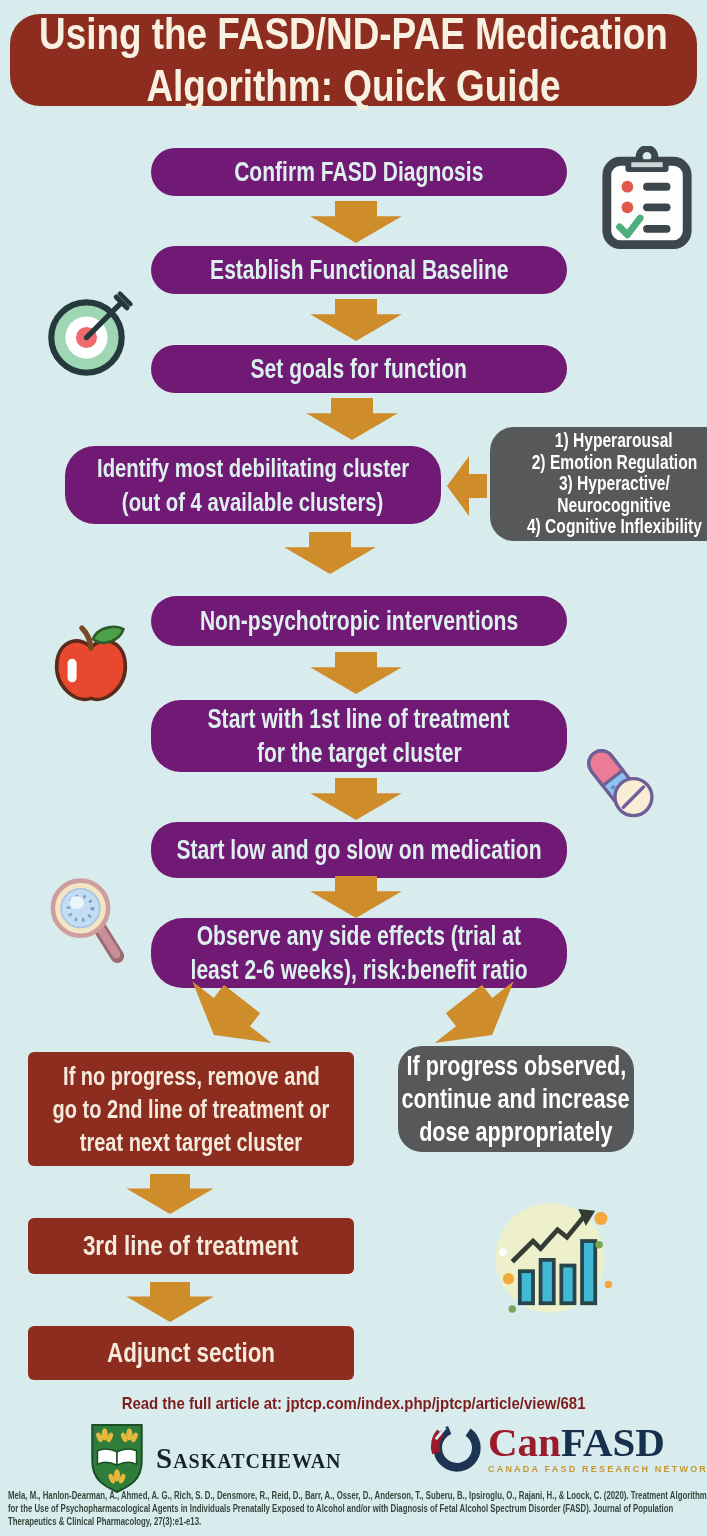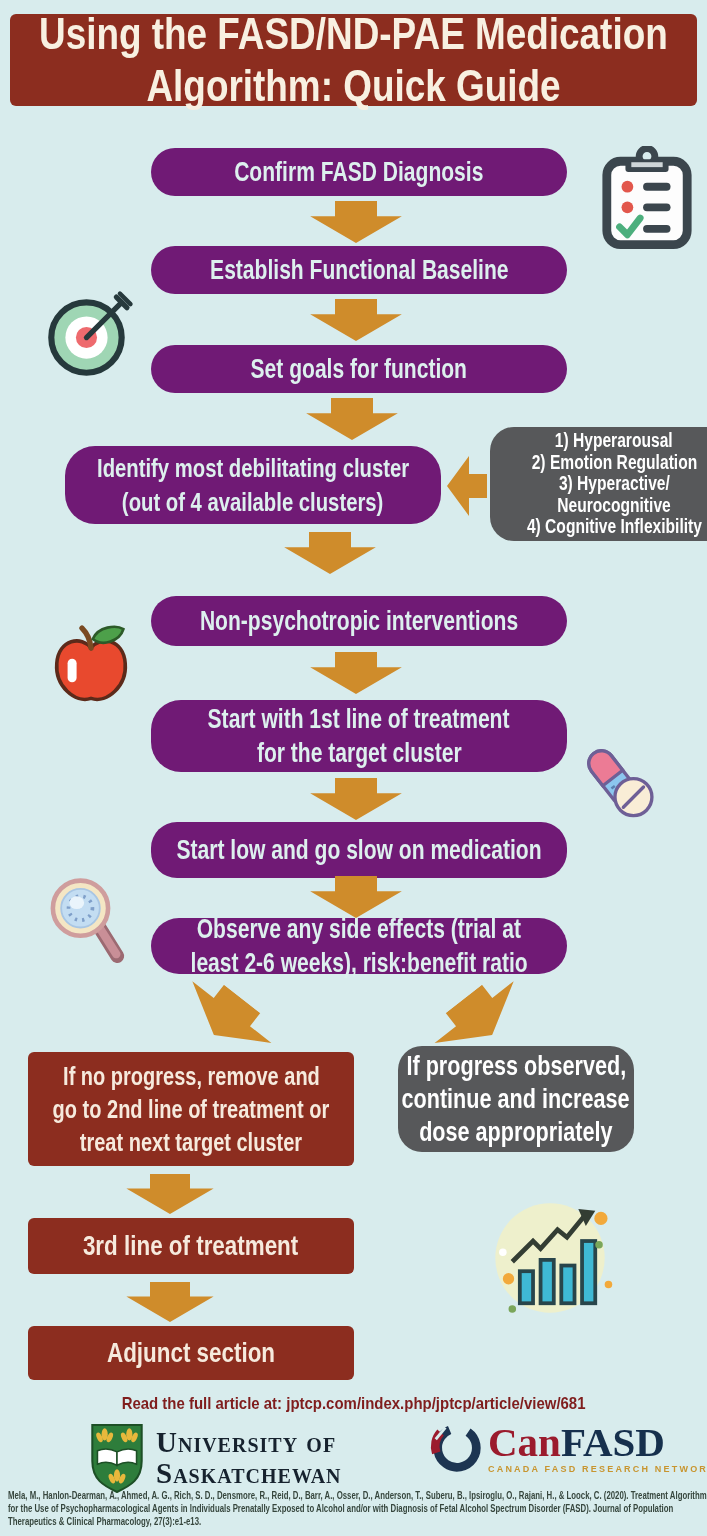--- a/index.html
+++ b/index.html
@@ -5,21 +5,21 @@
   html,body{margin:0;padding:0;}
   body{
     width:707px;height:1536px;position:relative;overflow:hidden;
     background:#d8eced;
     font-family:"Liberation Sans","DejaVu Sans",sans-serif;
   }
   .abs{position:absolute;}
   
   .titlebox{
     left:10px;top:14px;width:687px;height:92px;
-    background:#8c2d1f;border-radius:6px;
+    background:#8c2d1f;border-radius:30px;
     display:flex;flex-direction:column;justify-content:center;align-items:center;
   }
   .title-line{
     color:#f8f0e1;font-weight:700;font-size:45px;line-height:52px;
     white-space:nowrap;transform:scaleX(.82);transform-origin:center;
     letter-spacing:0px;
   }
   .step{
     background:#701a75;border-radius:26px;
     display:flex;flex-direction:column;justify-content:center;align-items:center;
@@ -216,21 +216,21 @@
   <svg width="92" height="104" viewBox="0 0 100 110">
     <line x1="64" y1="60" x2="84" y2="92" stroke="#9c6a72" stroke-width="15" stroke-linecap="round"></line>
     <line x1="64" y1="60" x2="83" y2="90" stroke="#c98f97" stroke-width="9" stroke-linecap="round"></line>
     <circle cx="44" cy="40" r="30" fill="#f4e6c4" stroke="#cf9d9d" stroke-width="5"></circle>
     <circle cx="44" cy="40" r="21" fill="#c3ddf2" stroke="#a8c6e4" stroke-width="2"></circle>
     <circle cx="44" cy="40" r="13" fill="none" stroke="#7f9fc9" stroke-width="4" stroke-dasharray="2.5,5.5"></circle>
     <ellipse cx="40" cy="34" rx="8" ry="7" fill="#eaf4fb"></ellipse>
   </svg>
 </div>
 
-<div class="abs step" style="left:151px;top:918px;width:416px;height:56px;border-radius:32px;">
+<div class="abs step" style="left:151px;top:918px;width:416px;height:70px;border-radius:32px;">
   <div class="step-line">Observe any side effects (trial at</div>
   <div class="step-line">least 2-6 weeks), risk:benefit ratio</div>
 </div>
 
 <div class="abs" style="left:168px;top:994px;transform:rotate(38deg);">
   <svg width="120" height="46" viewBox="0 0 104 44">
       <polygon points="30,0 74,0 74,16 100,16 52,44 4,16 30,16" fill="#cf8c2b"></polygon>
     </svg>
 </div>
 <div class="abs" style="left:418px;top:994px;transform:rotate(-38deg);">
@@ -306,21 +306,20 @@
           <ellipse cx="45" cy="15" rx="2.5" ry="5" transform="rotate(25 45 15)"></ellipse>
         <ellipse cx="28" cy="52" rx="3" ry="6"></ellipse>
           <ellipse cx="23" cy="55" rx="2.5" ry="5" transform="rotate(-25 23 55)"></ellipse>
           <ellipse cx="33" cy="55" rx="2.5" ry="5" transform="rotate(25 33 55)"></ellipse>
       </g>
       <path d="M9,28 Q18,24 28,29 L28,42 Q18,37 9,41 Z" fill="#ffffff" stroke="#1d4f26" stroke-width="1.5"></path>
       <path d="M47,28 Q38,24 28,29 L28,42 Q38,37 47,41 Z" fill="#ffffff" stroke="#1d4f26" stroke-width="1.5"></path>
     </svg>
   </span>
   <div class="uofs-text">
-    <div>University of</div>
     <div>Saskatchewan</div>
   </div>
 </div>
 
 <div class="abs canfasd">
   <span>
     <svg width="58" height="58" viewBox="0 0 60 60">
       <circle cx="30" cy="31" r="20" fill="none" stroke="#1d3552" stroke-width="9" stroke-dasharray="105 21" transform="rotate(-55 30 31)"></circle>
       <path d="M13,15 A21.5,21.5 0 0 0 8.5,36" fill="none" stroke="#9b1b2d" stroke-width="9"></path>
       <line x1="18" y1="10" x2="8" y2="22" stroke="#d8eced" stroke-width="3"></line>

